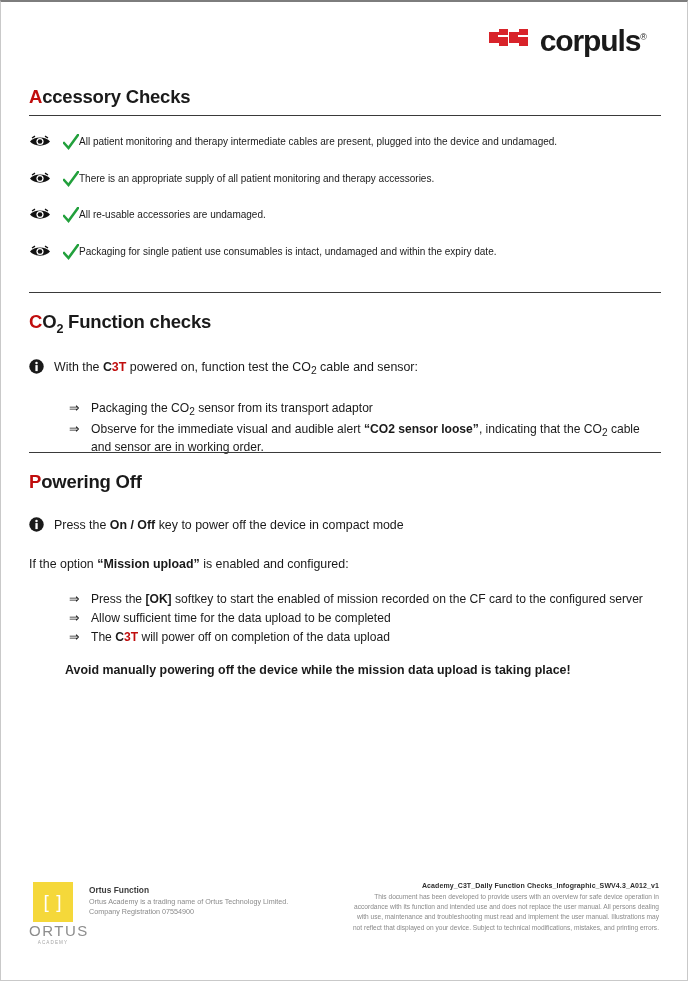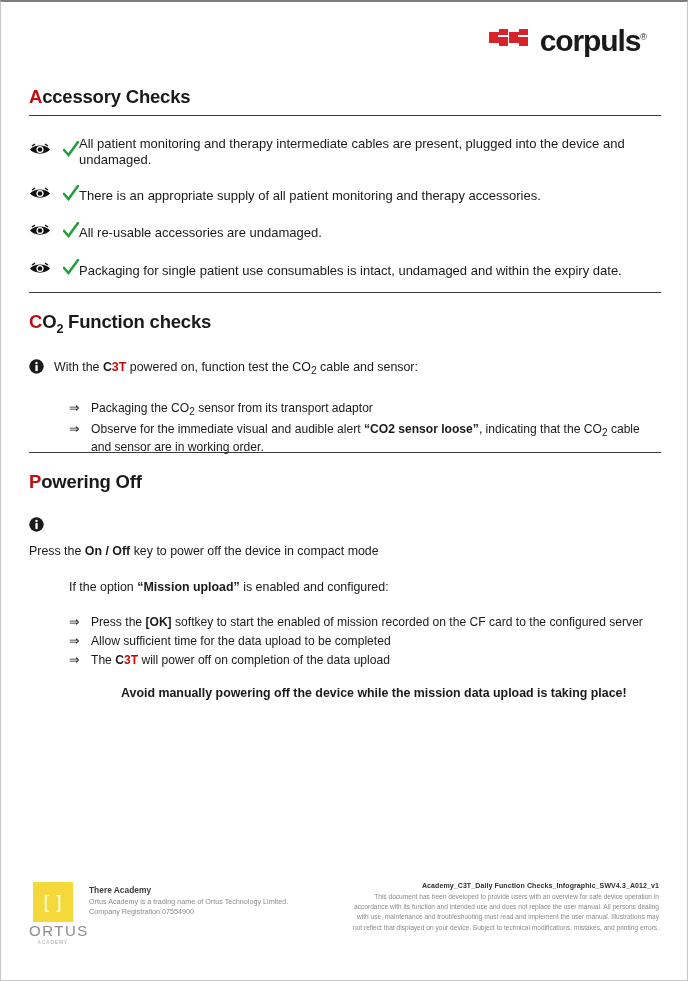--- a/index.html
+++ b/index.html
@@ -64,23 +64,23 @@
     border: 0;
     border-top: 1px solid #3a3a3a;
     margin: 0;
     width: 632px;
   }
 
   
   .check-list { margin: 0; padding: 0; list-style: none; }
   .check-row {
     display: flex;
-    align-items: center;
+    align-items: flex-start;
     margin-bottom: 16px;
-    font-size: 13px;
+    font-size: 10px;
     color: #1a1a1a;
     line-height: 1.25;
   }
   .eye-icon { width: 26px; flex: 0 0 26px; padding-top: 1px; }
   .tick-icon { width: 18px; flex: 0 0 18px; margin-left: 8px; }
   .check-text { flex: 1; padding-top: 2px; margin-left: -2px; }
 
   
   .info-row {
     display: flex;
@@ -89,21 +89,20 @@
     color: #1a1a1a;
     line-height: 1.3;
   }
   .info-icon { width: 25px; flex: 0 0 25px; padding-top: 1px; }
   .info-text { flex: 1; padding-top: 1px; }
 
   .plain-line {
     font-size: 12.4px;
     color: #1a1a1a;
     line-height: 1.3;
-    margin-left: 40px;
   }
 
   
   .arrow-list { margin: 0; padding: 0; list-style: none; }
   .arrow-row {
     display: flex;
     align-items: flex-start;
     font-size: 12.1px;
     color: #1a1a1a;
     line-height: 1.33;
@@ -319,21 +318,21 @@
         <span class="arrow-glyph">⇒</span>
         <span class="arrow-text"><span>Observe for the immediate visual and audible alert </span><b>“CO2 sensor loose”</b><span>, indicating that the CO</span><sub>2</sub><span> cable and sensor are in working order.</span></span>
       </li>
     </ul>
   </div>
 
   <div class="section" style="top:450px;">
     <hr class="rule">
     <h2 class="sec-title" style="margin-top:18px;"><span class="cap">P</span><span>owering Off</span></h2>
 
-    <div class="info-row" style="margin-top:23px;flex-direction:column;">
+    <div class="info-row" style="margin-top:23px;">
       <span class="info-icon">
         <svg width="15" height="15" viewBox="0 0 15 15" xmlns="http://www.w3.org/2000/svg">
           <circle cx="7.5" cy="7.5" r="7.2" fill="#1a1a1a"></circle>
           <circle cx="7.5" cy="3.9" r="1.25" fill="#fff"></circle>
           <rect x="6.4" y="6.1" width="2.3" height="6" fill="#fff"></rect>
         </svg>
       </span>
       <span class="info-text"><span>Press the </span><b>On / Off</b><span> key to power off the device in compact mode</span></span>
     </div>
 
@@ -347,34 +346,34 @@
       <li class="arrow-row">
         <span class="arrow-glyph">⇒</span>
         <span class="arrow-text">Allow sufficient time for the data upload to be completed</span>
       </li>
       <li class="arrow-row">
         <span class="arrow-glyph">⇒</span>
         <span class="arrow-text"><span>The </span><b><span>C</span><span class="red">3T</span></b><span> will power off on completion of the data upload</span></span>
       </li>
     </ul>
 
-    <div class="warn-line" style="margin-top:18px; margin-left:92px;">Avoid manually powering off the device while the mission data upload is taking place!</div>
+    <div class="warn-line" style="margin-top:18px; margin-left:36px;">Avoid manually powering off the device while the mission data upload is taking place!</div>
   </div>
 
   <div class="footer">
     <div class="footer-left">
       <div class="ortus-logo-wrap">
         <div class="ortus-square">
             <span>[ ]</span>
           </div>
         <div class="ortus-name">ORTUS</div>
         <div class="ortus-sub">ACADEMY</div>
       </div>
       <div class="footer-company">
-        <div class="fc-name">There Academy</div>
+        <div class="fc-name">Ortus Function</div>
         <div class="fc-line">Ortus Academy is a trading name of Ortus Technology Limited.</div>
         <div class="fc-line">Company Registration 07554900</div>
       </div>
     </div>
     <div class="footer-right">
       <div class="fr-code">Academy_C3T_Daily Function Checks_Infographic_SWV4.3_A012_v1</div>
       <div class="fr-text">This document has been developed to provide users with an overview for safe device operation in accordance with its function and intended use and does not replace the user manual. All persons dealing with use, maintenance and troubleshooting must read and implement the user manual. Illustrations may not reflect that displayed on your device. Subject to technical modifications, mistakes, and printing errors.</div>
     </div>
   </div>
 

